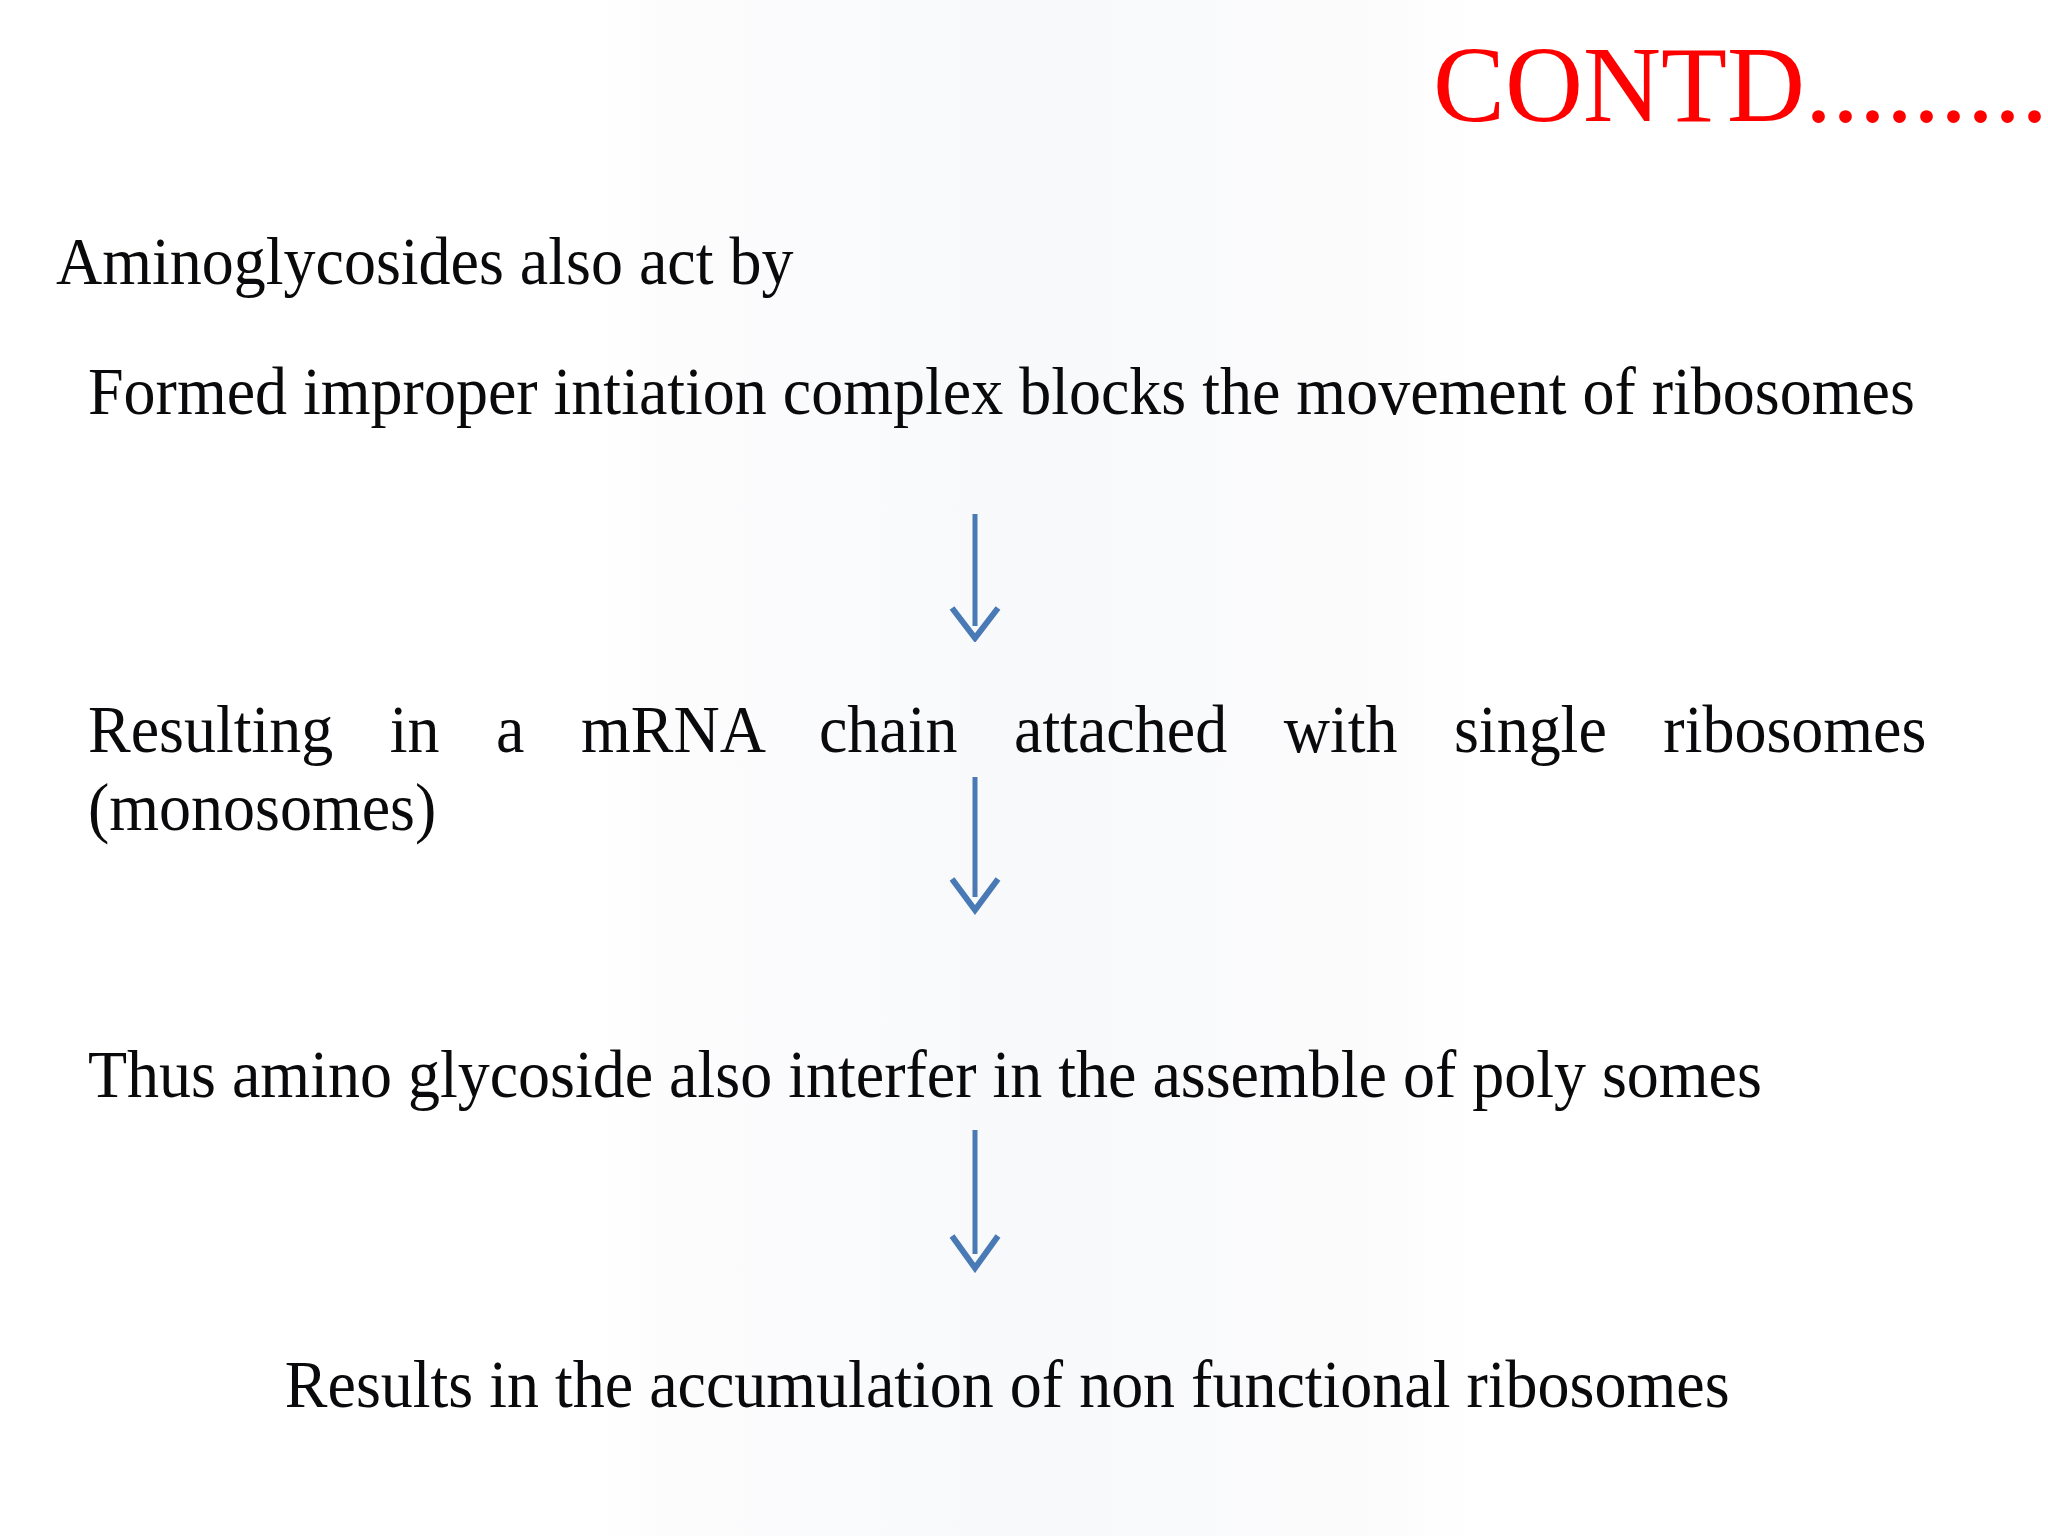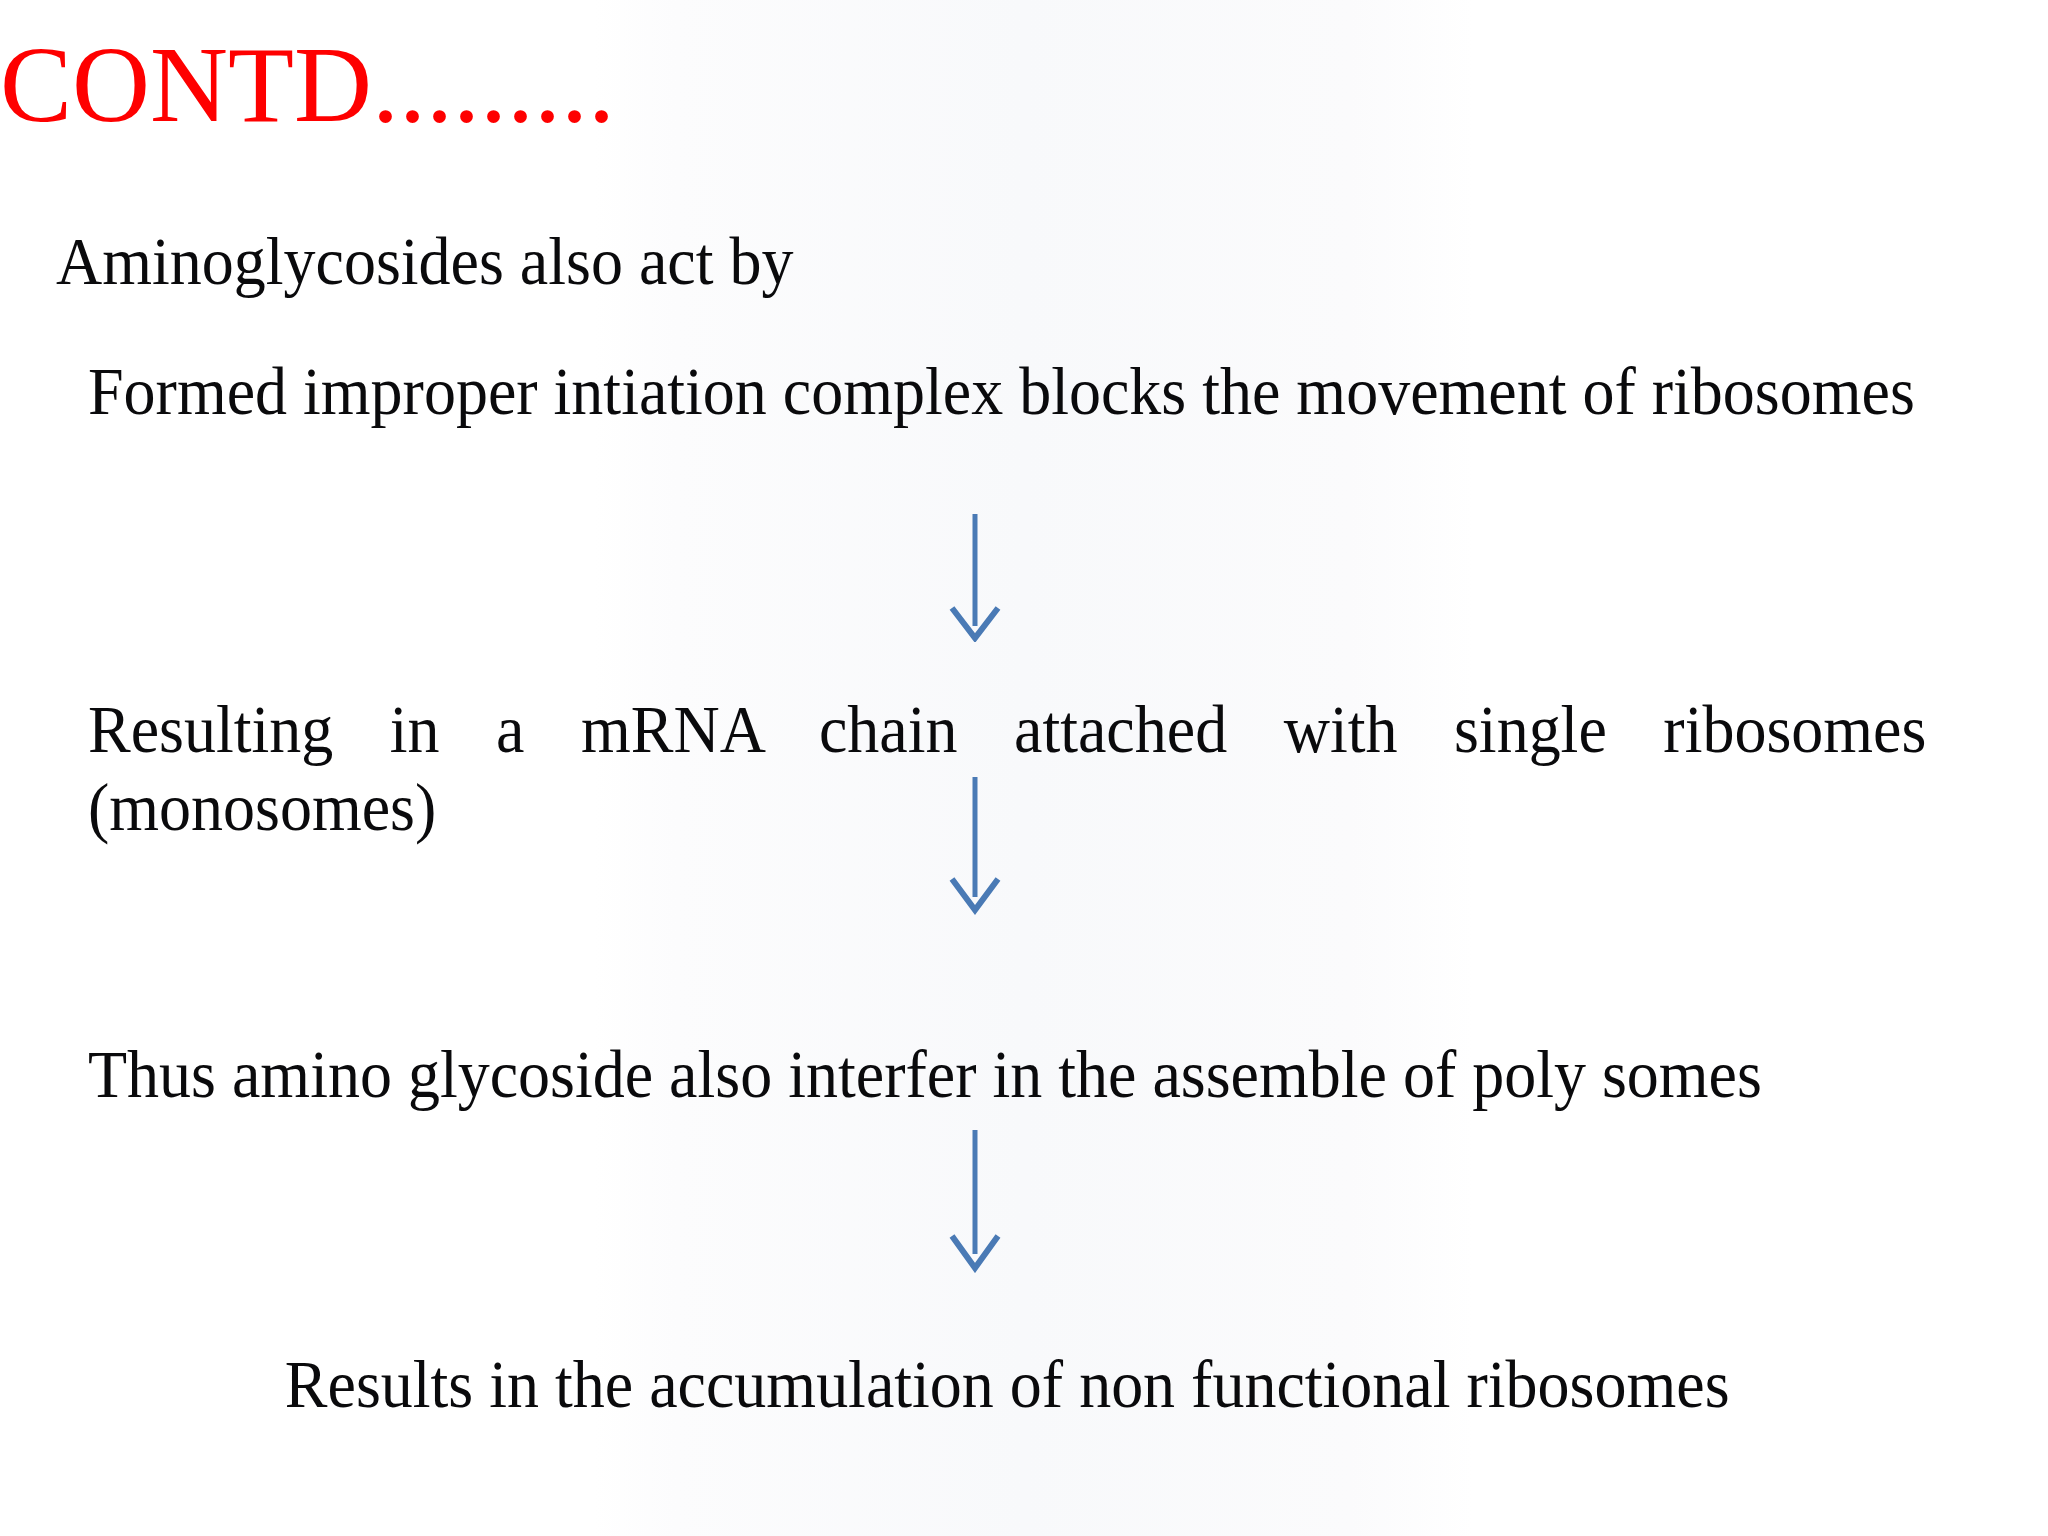--- a/index.html
+++ b/index.html
@@ -30,21 +30,21 @@
         #ffffff 100%);
     overflow: hidden;
   }
 
   
   #title {
     position: absolute;
     left: 0;
     top: 28px;
     width: 2048px;
-    text-align: left;
+    text-align: right;
     color: #fe0000;
     font-size: 108px;
     line-height: 1.05;
     font-family: "Liberation Serif", "DejaVu Serif", serif;
     letter-spacing: 0px;
     white-space: nowrap;
   }
 
   
   .body-text {

